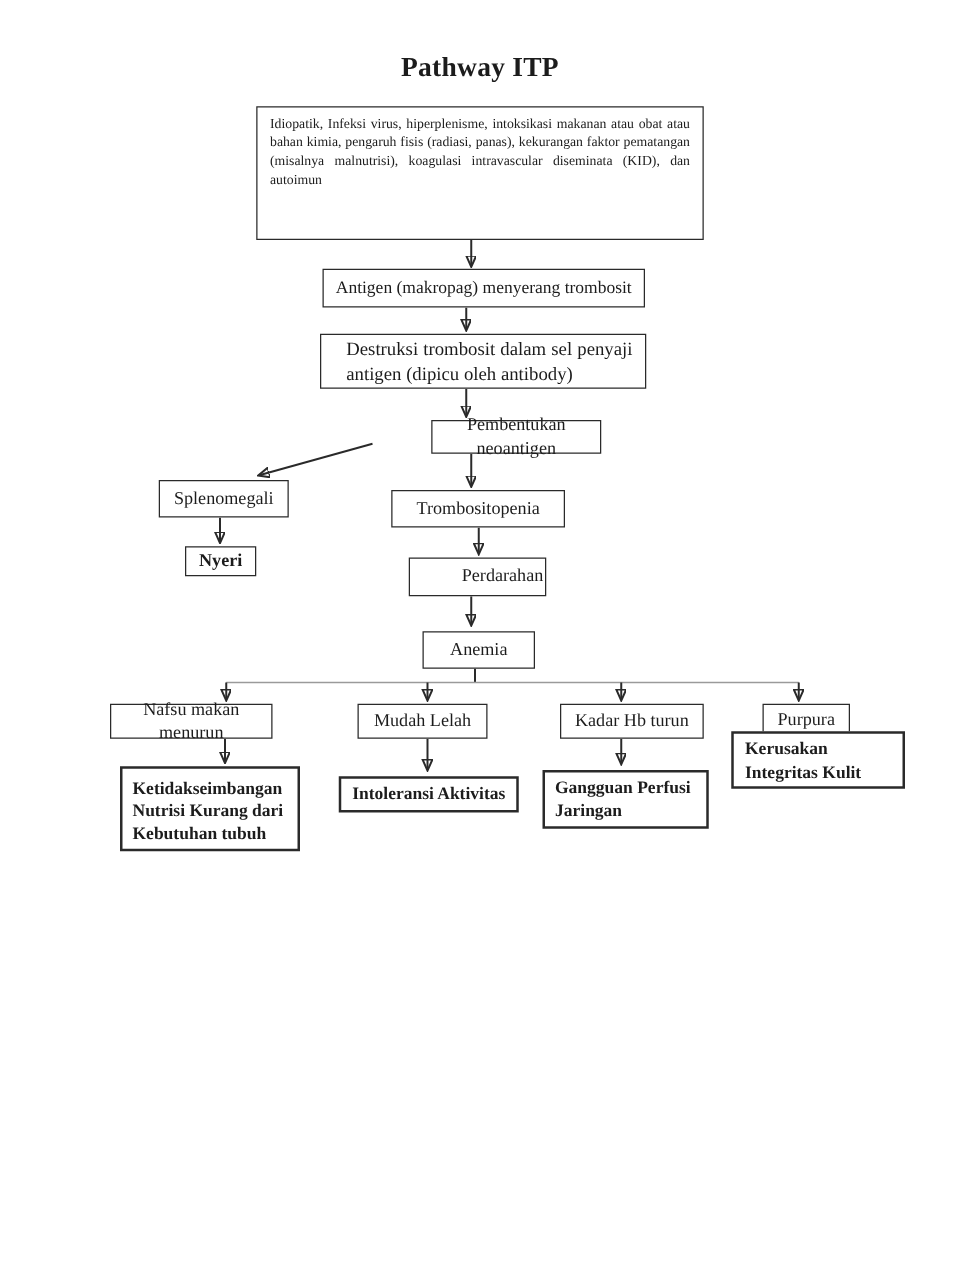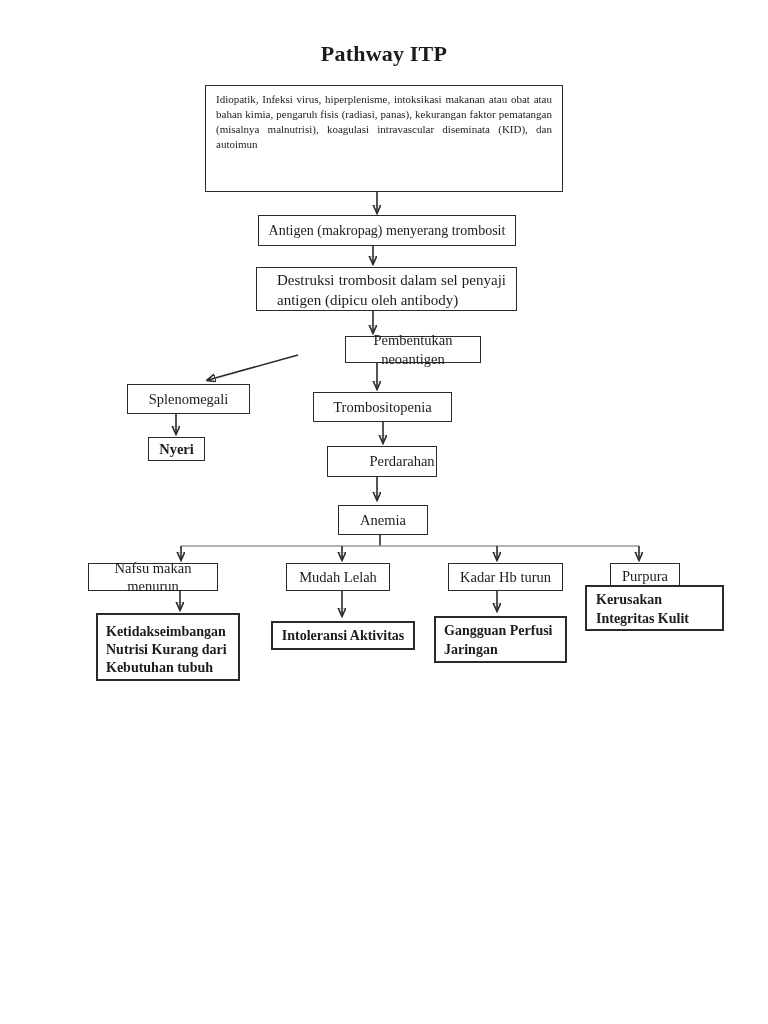--- a/index.html
+++ b/index.html
@@ -23,21 +23,21 @@
   }
   .flex-c { display: flex; align-items: center; justify-content: center; text-align: center; }
   .para   { display: block; text-align: justify; }
   .bold   { font-weight: bold; }
   .preline{ white-space: pre-line; }
 
   #b-etiology        { left:205px; top:85px;  width:358px; height:107px; padding:6px 10px 0 10px; font-size:11px; line-height:1.36; }
   #b-antigen         { left:258px; top:215px; width:258px; height:31px; font-size:14px; }
   #b-destruksi       { left:256px; top:267px; width:261px; height:44px; padding:3px 10px 0 20px; font-size:15px; line-height:1.3; }
   #b-neoantigen      { left:297px; top:336px; width:136px; height:27px;margin-left:48px; }
-  #b-splenomegali    { left:127px; top:384px; width:123px; height:30px; }
+  #b-splenomegali    { left:127px; top:384px; width:104px; height:30px; }
   #b-nyeri           { left:148px; top:437px; width:57px;  height:24px; }
   #b-trombositopenia { left:313px; top:392px; width:139px; height:30px; }
   #b-perdarahan      { left:327px; top:446px; width:110px; height:31px;padding-left:40px; }
   #b-anemia          { left:338px; top:505px; width:90px;  height:30px; }
   #b-nafsu           { left:88px;  top:563px; width:130px; height:28px; }
   #b-mudah           { left:286px; top:563px; width:104px; height:28px; }
   #b-kadar           { left:448px; top:563px; width:115px; height:28px; }
   #b-purpura         { left:610px; top:563px; width:70px;  height:26px; }
   #b-nutrisi         { left:96px;  top:613px; width:144px; height:68px; padding:8px 8px 0 8px; font-size:14px; line-height:1.3; border-width:2px; }
   #b-intoleransi     { left:271px; top:621px; width:144px; height:29px; font-size:14px; border-width:2px; }

